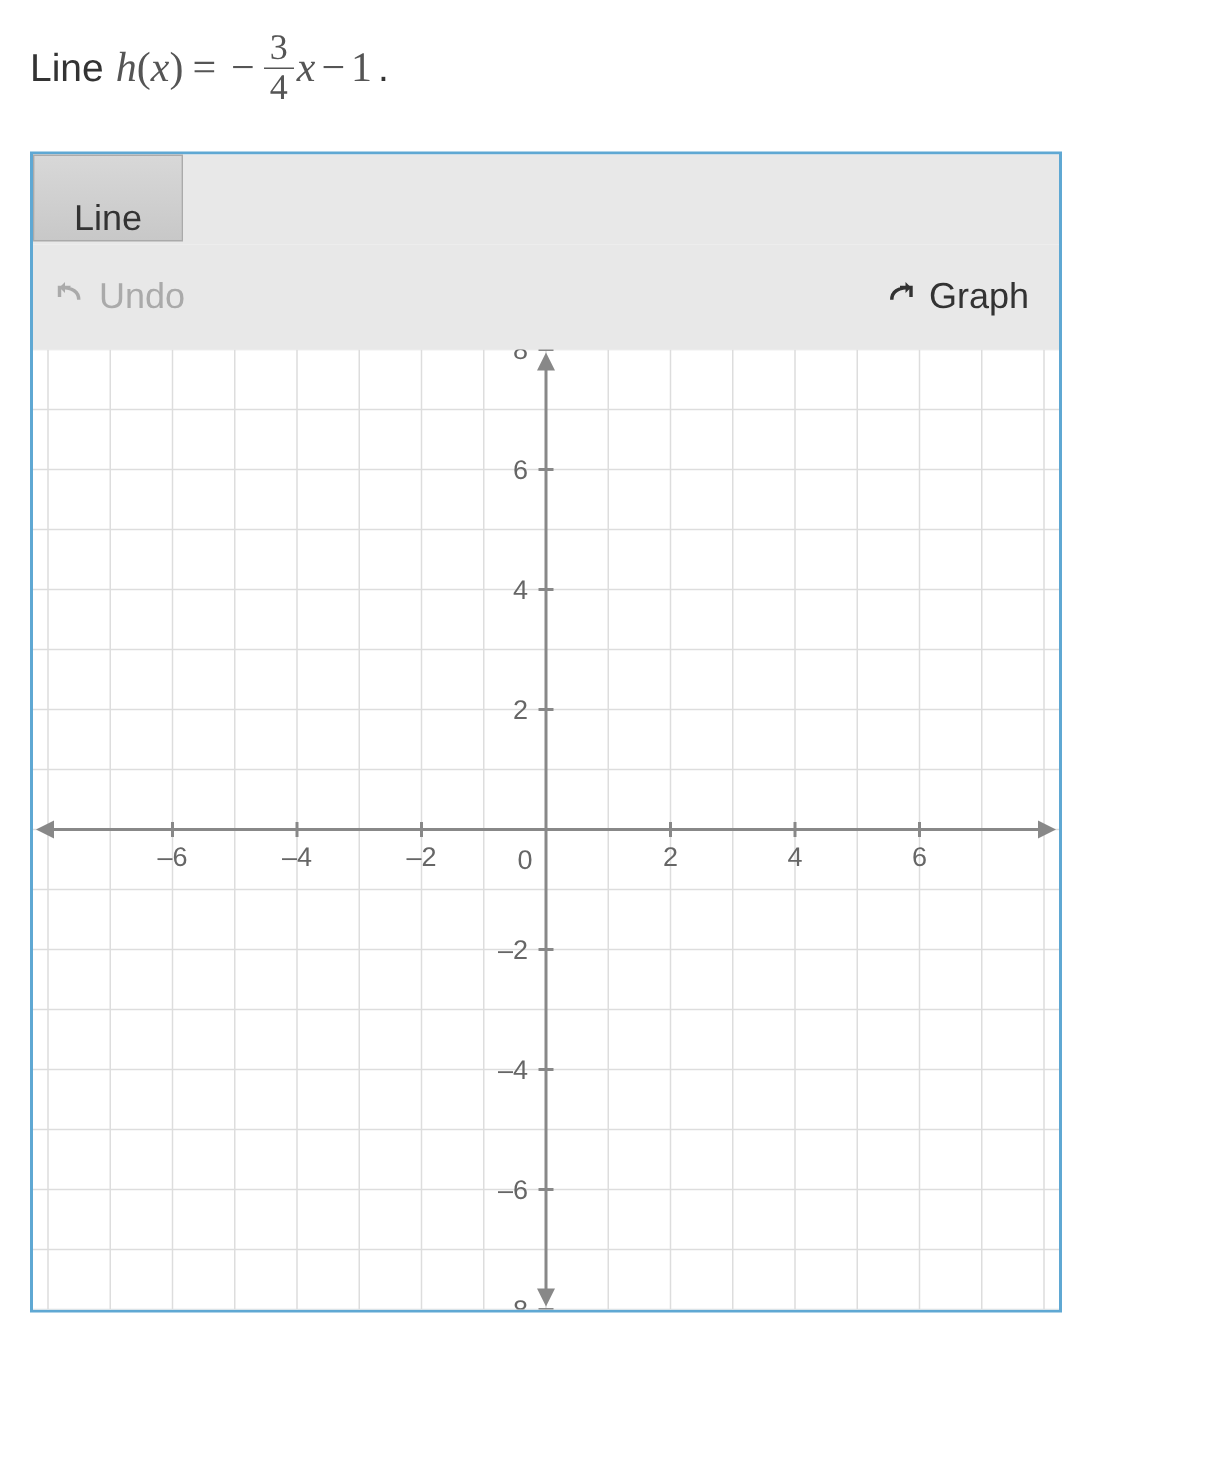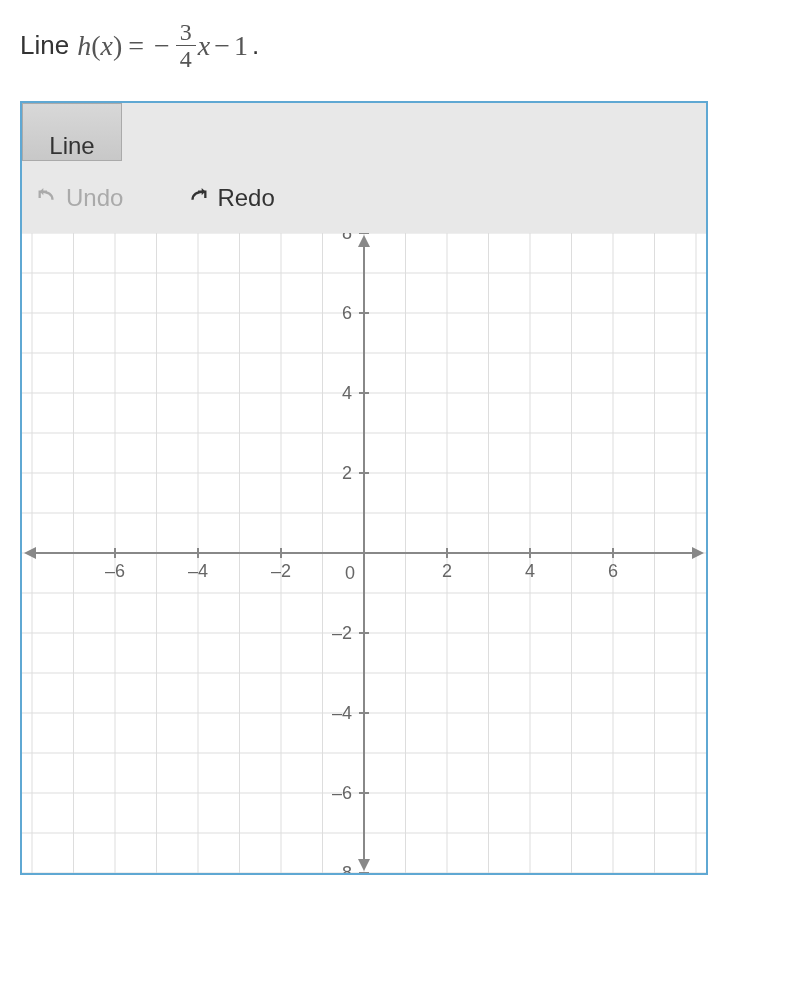--- a/index.html
+++ b/index.html
@@ -83,23 +83,23 @@
       justify-content: center;
       font-size: 24px;
       color: #333;
       cursor: pointer;
     }
     .toolbar-bottom {
       background: #e8e8e8;
       height: 70px;
       display: flex;
       align-items: center;
-      justify-content: flex-start;
+      justify-content: space-between;
       padding-right: 6px;
-      gap: 36px;
+      gap: 26px;
     }
     .action-button {
       display: flex;
       align-items: center;
       gap: 8px;
       font-size: 24px;
       padding: 8px 14px;
       cursor: pointer;
       color: #333;
     }
@@ -184,21 +184,21 @@
         <path d="M12 5 L4 5 L4 12 M4 5 C 10 5 18 6 18 14" fill="none" stroke="#aaa" stroke-width="2.5"></path>
         <path d="M4 5 L8 1 L8 9 Z" fill="#aaa"></path>
       </svg>
       <span>Undo</span>
     </div>
     <div class="action-button">
       <svg class="icon-svg" viewBox="0 0 24 24">
         <path d="M12 5 L20 5 L20 12 M20 5 C 14 5 6 6 6 14" fill="none" stroke="#333" stroke-width="2.5"></path>
         <path d="M20 5 L16 1 L16 9 Z" fill="#333"></path>
       </svg>
-      <span>Redo</span>
+      <span>Graph</span>
     </div>
   </div>
   <div class="graph-container">
     <svg class="graph-svg" id="graph">
         <line x1="10" y1="0" x2="10" y2="640" class="grid-line"></line>
         <line x1="51.5" y1="0" x2="51.5" y2="640" class="grid-line"></line>
         <line x1="93" y1="0" x2="93" y2="640" class="grid-line"></line>
         <line x1="134.5" y1="0" x2="134.5" y2="640" class="grid-line"></line>
         <line x1="176" y1="0" x2="176" y2="640" class="grid-line"></line>
         <line x1="217.5" y1="0" x2="217.5" y2="640" class="grid-line"></line>

